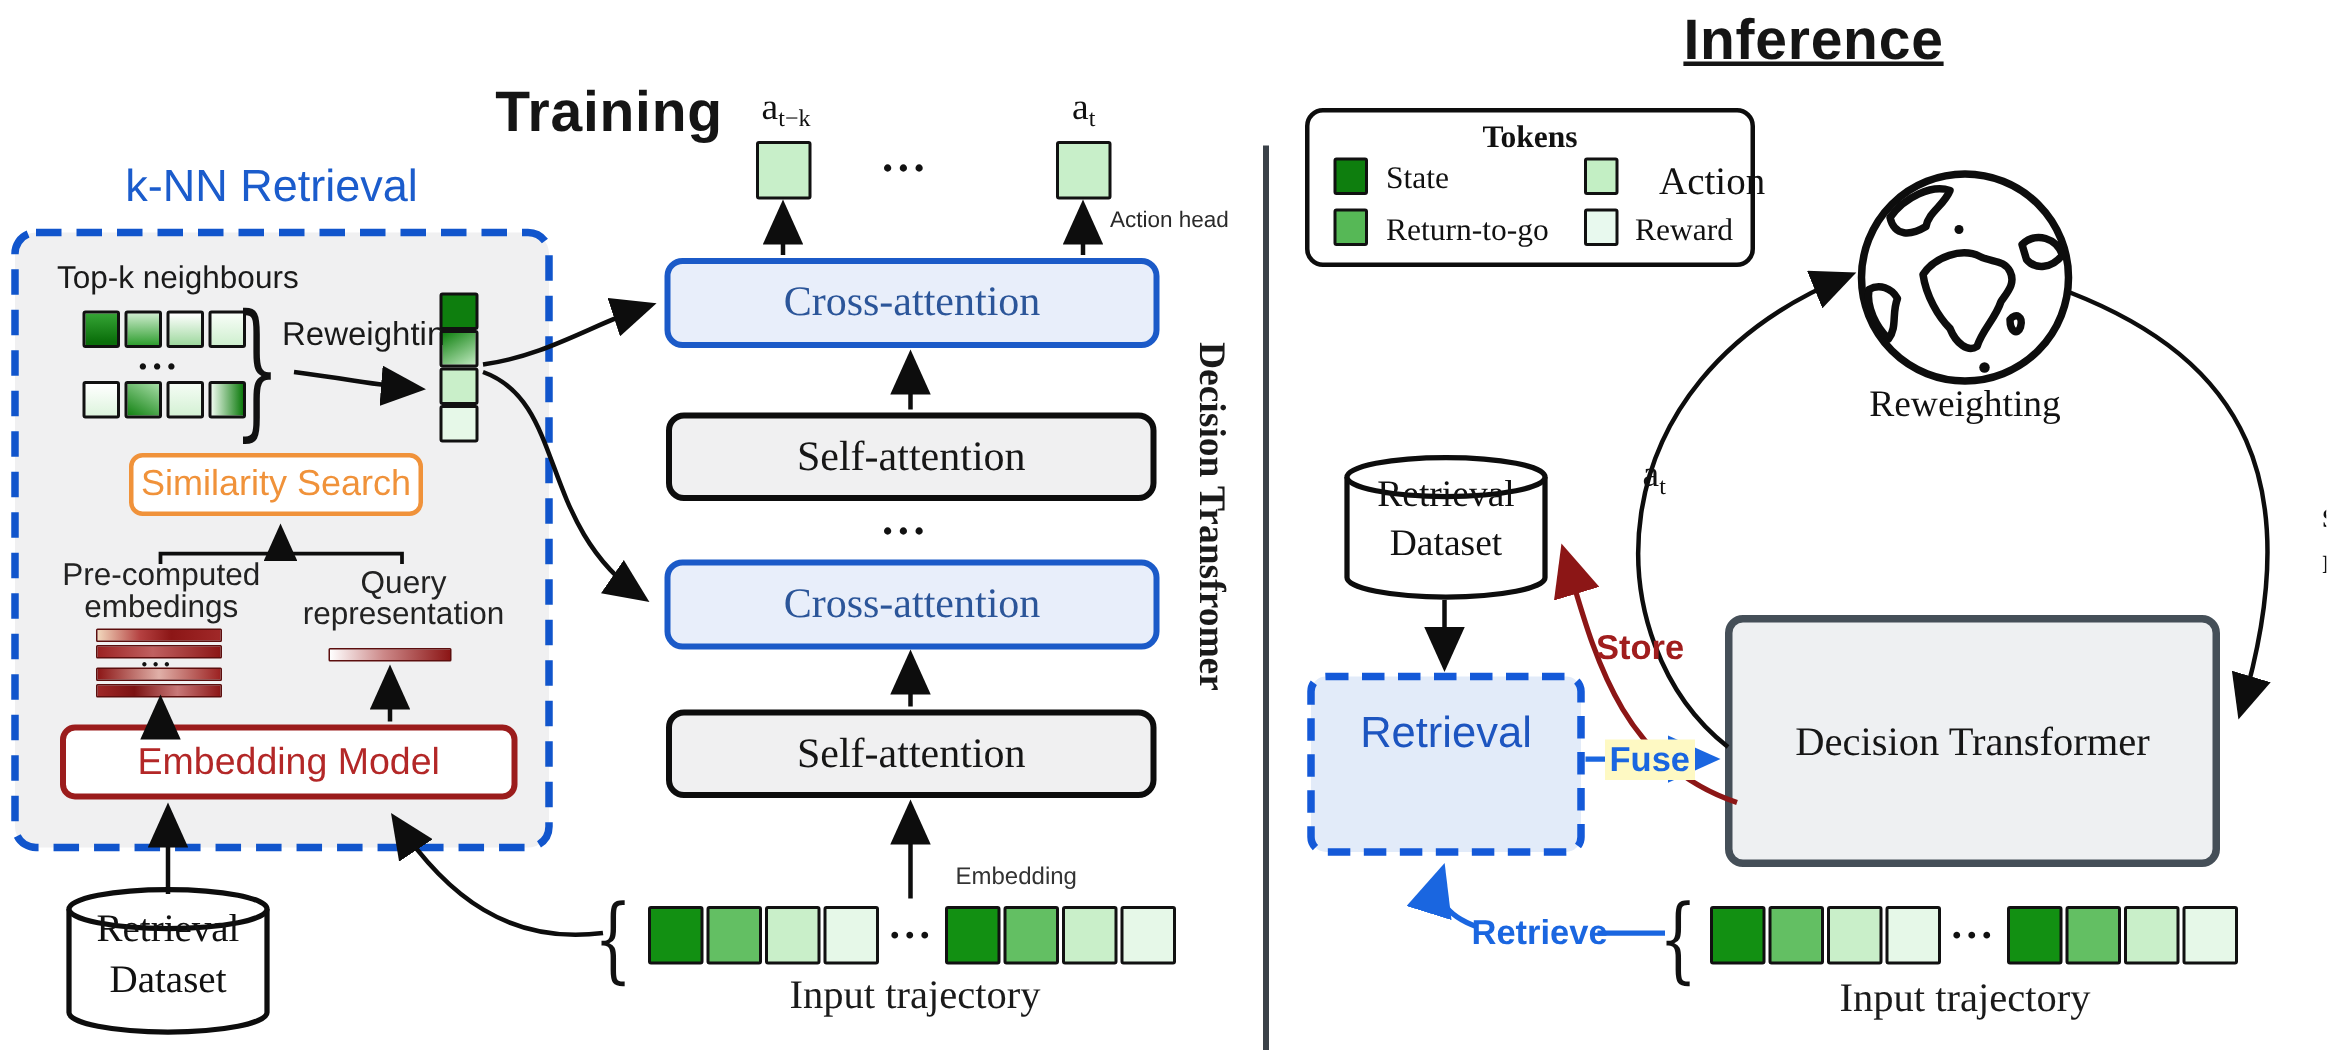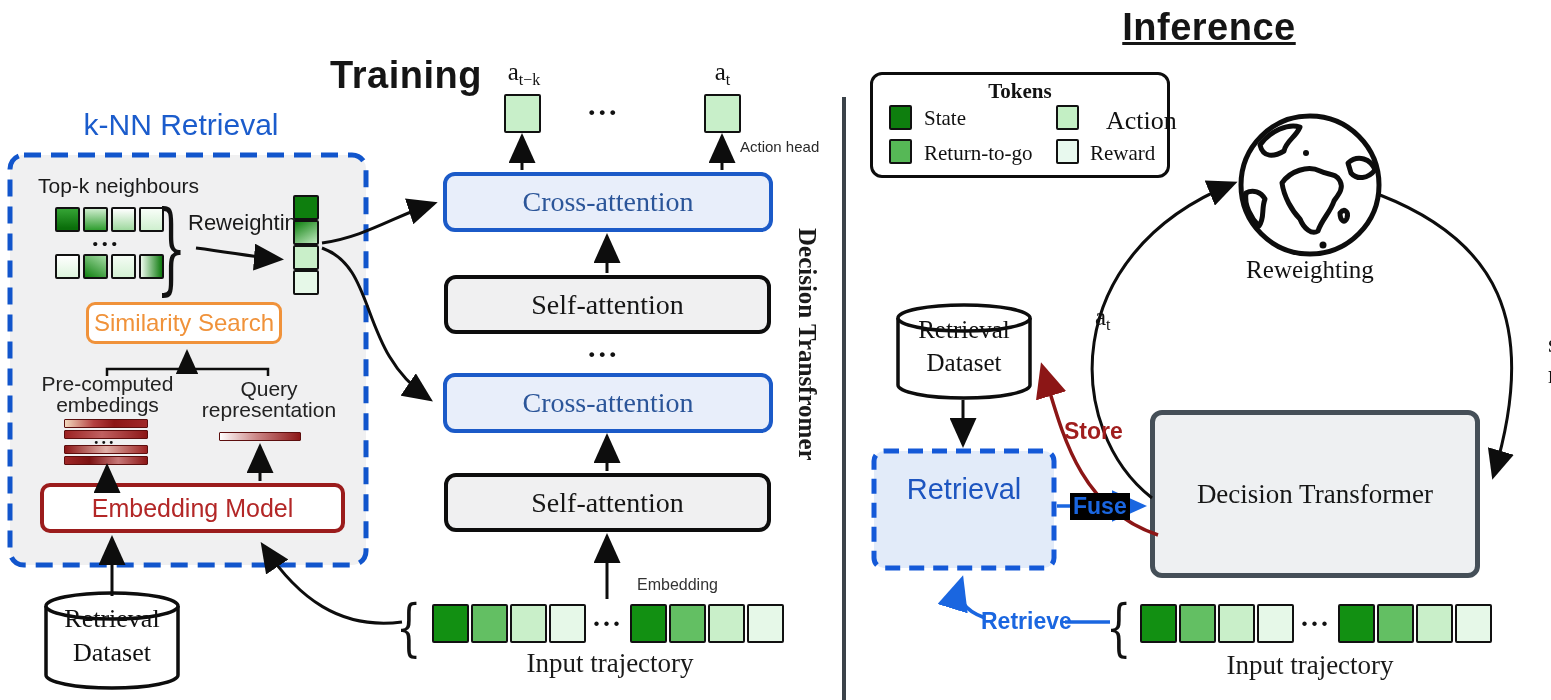--- a/index.html
+++ b/index.html
@@ -184,21 +184,21 @@
   <div class="abs ctr serif z1" style="left:899px;top:313px;width:130px;font-size:25px;line-height:33px;">
     <div>Retrieval</div>
     <div>Dataset</div>
   </div>
 
   <div class="abs ctr z1" style="left:874px;top:470px;width:180px;font-size:29px;line-height:38px;color:#1d55c0;">
     <div>Retrieval</div>
   </div>
 
   <div class="abs blbl z3" style="left:1064px;top:418px;color:#a01d1d;">Store</div>
-  <div class="abs blbl z3" style="left:1070px;top:493px;color:#1a66e0;background:#000000;padding:0 3px;">Fuse</div>
+  <div class="abs blbl z3" style="left:1070px;top:493px;color:#1a66e0;background:#fef9c3;padding:0 3px;">Fuse</div>
   <div class="abs blbl z3" style="left:981px;top:608px;color:#1a66e0;">Retrieve</div>
 
   <div class="box serif z1" style="left:1150px;top:410px;width:330px;height:168px;border:5px solid #454f58;background:#eef0f2;font-size:27px;color:#161616;">Decision Transformer</div>
 
   <div class="brace z1" style="left:1106px;top:596px;font-size:40px;transform:scaleY(1.55);">{</div>
 
   <div class="abs flexrow z1" style="left:1140px;top:601px;gap:2px;">
     <div class="tok ttok" style="background: rgb(18, 144, 18);"></div>
     <div class="tok ttok" style="background: rgb(99, 191, 99);"></div>
     <div class="tok ttok" style="background: rgb(201, 239, 201);"></div>

